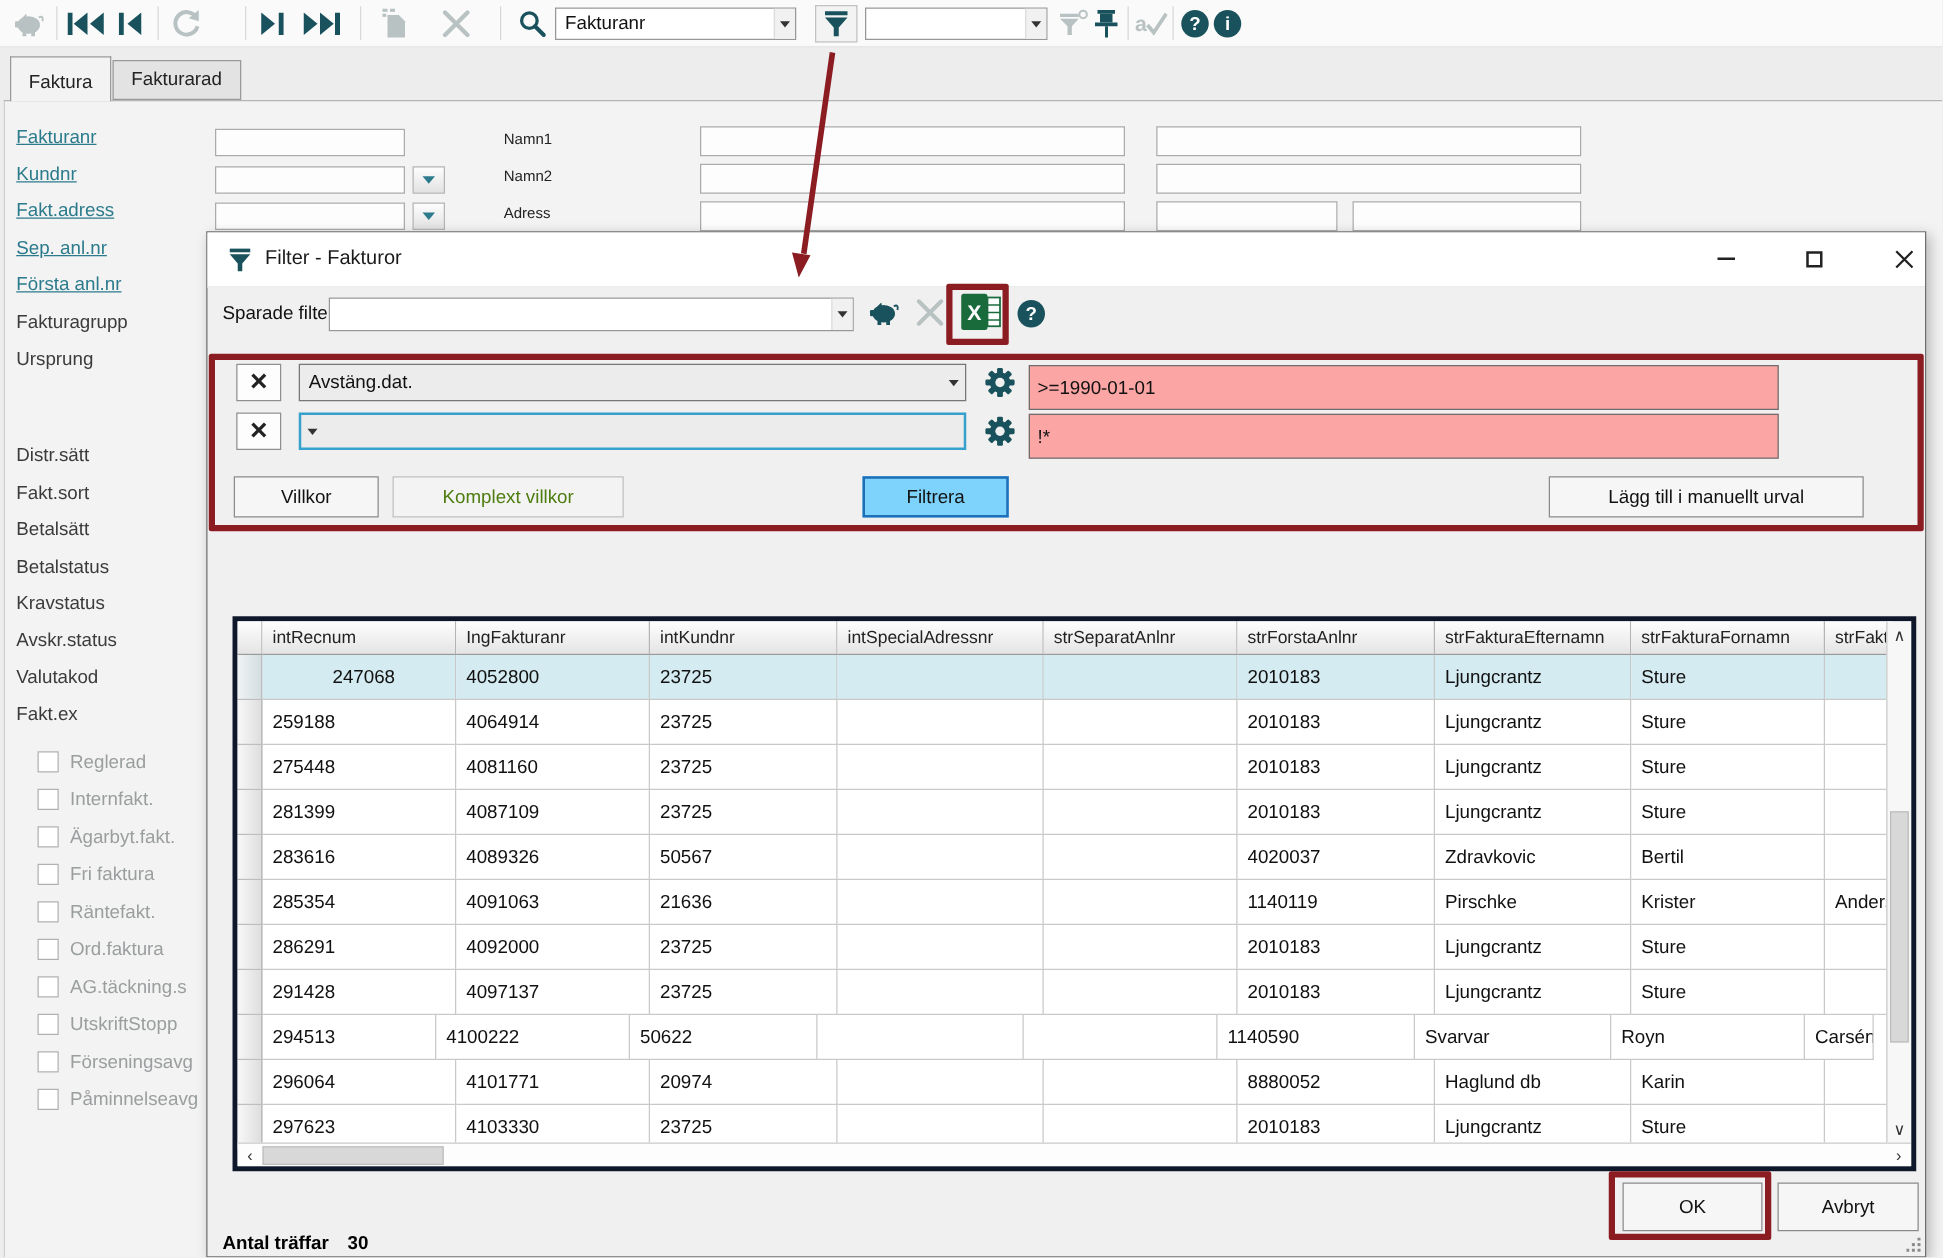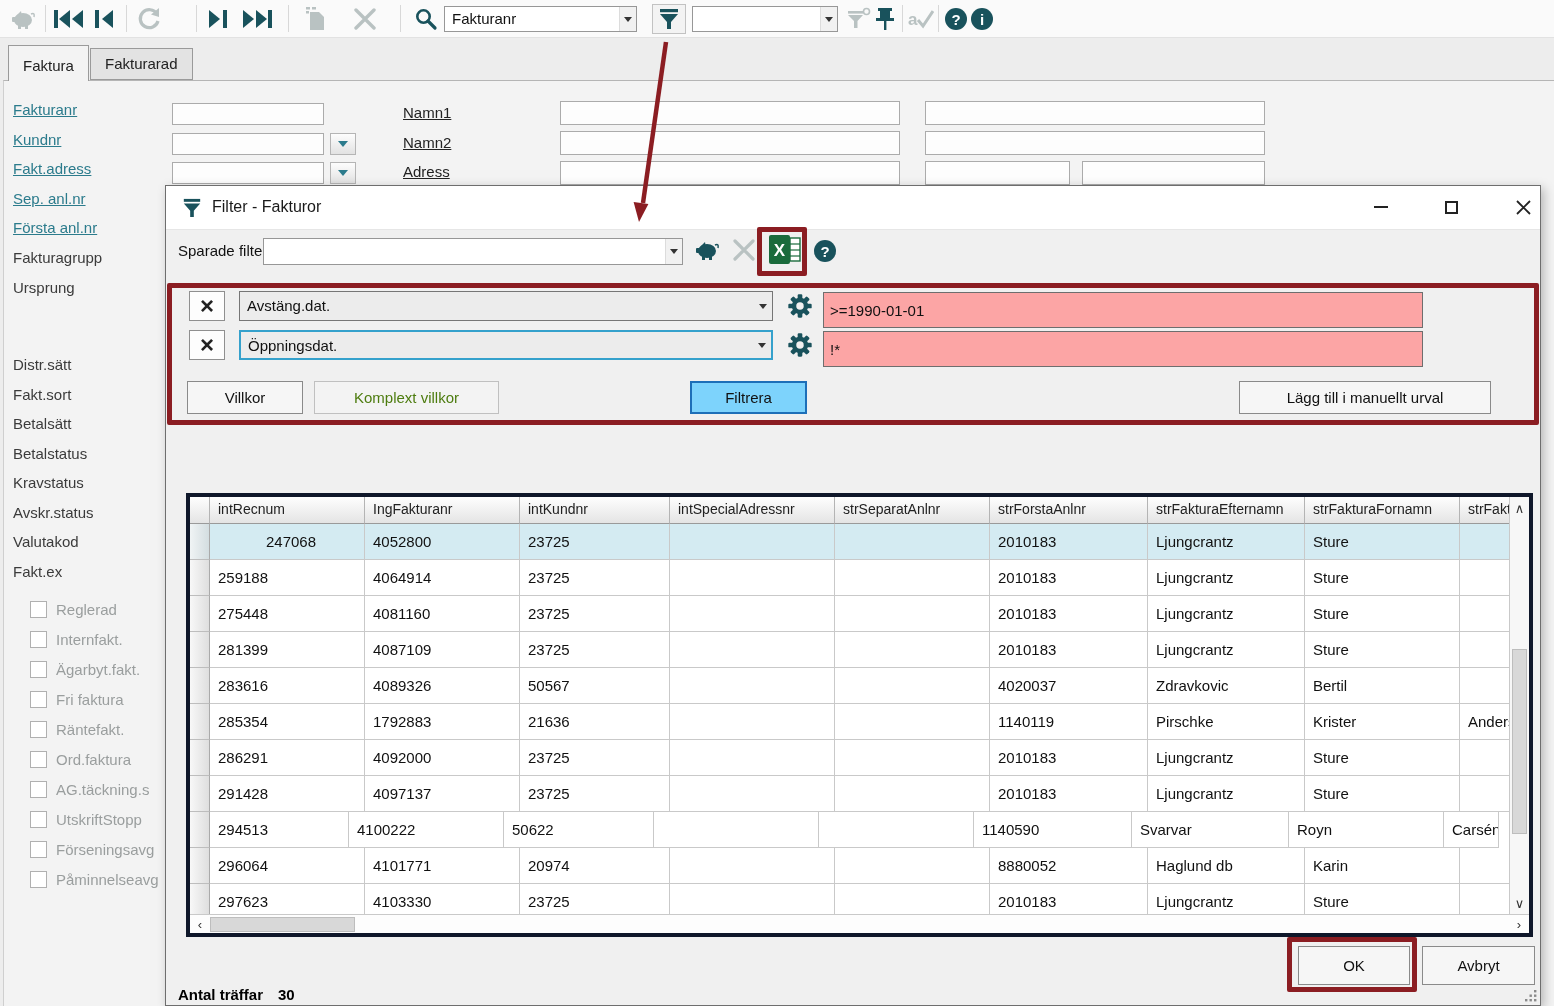--- a/index.html
+++ b/index.html
@@ -35,21 +35,21 @@
   
   .sb{position:absolute; z-index:1;}
   .sb-link{height:29.6px; font-size:15px; color:var(--link-teal); text-decoration:underline; cursor:pointer; white-space:nowrap;}
   .sb-label{height:29.5px; font-size:15px; color:#3b3b3b; white-space:nowrap;}
   .sb-check{height:30px; display:flex; align-items:center;}
   .cb{width:17px; height:17px; background:#fff; border:1px solid #b0b0b0; margin-right:9px; flex:none; cursor:pointer;}
   .cb-label{font-size:15px; color:#9a9e9e; white-space:nowrap;}
 
   .ffield{position:absolute; background:#fdfdfd; border:1px solid #ababab;}
   .fcombo-btn{position:absolute; width:26px; height:22px; background:linear-gradient(#fdfdfd,#e2e2e2); border:1px solid #b5b5b5; display:flex; align-items:center; justify-content:center; cursor:pointer;}
-  .flabel{position:absolute; font-size:15px; color:#222;text-decoration:underline;}
+  .flabel{position:absolute; font-size:12px; color:#222;}
 
   
   .dialog{position:absolute; left:165px; top:185px; width:1376px; height:821px; background:#f0f0f0; border:1px solid #6e6e6e; box-shadow:3px 3px 10px rgba(0,0,0,.25); z-index:10;}
   .dlg-titlebar{position:absolute; left:0; top:0; width:100%; height:44px; background:#fff; border-bottom:1px solid #e6e6e6;}
   .dlg-title{position:absolute; left:46px; top:12px; font-size:16px; color:#1a1a1a;}
   .wctl{position:absolute; top:0; width:46px; height:42px; display:flex; align-items:center; justify-content:center; cursor:pointer;}
   .min-glyph{width:14px; height:2px; background:#222;}
   .max-glyph{width:13px; height:13px; border:2px solid #222;}
 
   .dlg-label{position:absolute; font-size:15px; color:#111;}
@@ -376,21 +376,20 @@
           </g>
           <circle cx="12" cy="12" r="3.2" fill="#f0f0f0"></circle>
         </svg>
     </div>
     <input class="vinput" style="left: 657px; top: 106px; width: 600px;" value="&gt;=1990-01-01">
 
     <div class="xbtn" style="left:23px;top:144px;">
         <span>×</span>
       </div>
     <div class="cond-combo focus" style="left:73px;top:144px;width:534px;">
-      <div class="val">Öppningsdat.</div>
       <div class="dd">
           <span class="tri"></span>
         </div>
     </div>
     <div style="position:absolute;left:620px;top:145px;cursor:pointer;">
       <svg width="28" height="28" viewBox="0 0 24 24">
           <g class="tealf">
             <rect x="10" y="2" width="4" height="20" rx="1"></rect>
             <rect x="2" y="10" width="20" height="4" rx="1"></rect>
             <rect x="10" y="2" width="4" height="20" rx="1" transform="rotate(45 12 12)"></rect>
@@ -477,21 +476,21 @@
             <div class="gcell" style="width: 165px;"></div>
             <div class="gcell" style="width: 155px;"></div>
             <div class="gcell" style="width: 158px;">4020037</div>
             <div class="gcell" style="width: 157px;">Zdravkovic</div>
             <div class="gcell" style="width: 155px;">Bertil</div>
             <div class="gcell" style="width: 55px;"></div>
           </div>
           <div class="grow">
             <div class="gcell rowhdr" style="width: 20px;"></div>
             <div class="gcell" style="width: 155px;">285354</div>
-            <div class="gcell" style="width: 155px;">1792883</div>
+            <div class="gcell" style="width: 155px;">4091063</div>
             <div class="gcell" style="width: 150px;">21636</div>
             <div class="gcell" style="width: 165px;"></div>
             <div class="gcell" style="width: 155px;"></div>
             <div class="gcell" style="width: 158px;">1140119</div>
             <div class="gcell" style="width: 157px;">Pirschke</div>
             <div class="gcell" style="width: 155px;">Krister</div>
             <div class="gcell" style="width: 55px;">Anders</div>
           </div>
           <div class="grow">
             <div class="gcell rowhdr" style="width: 20px;"></div>

